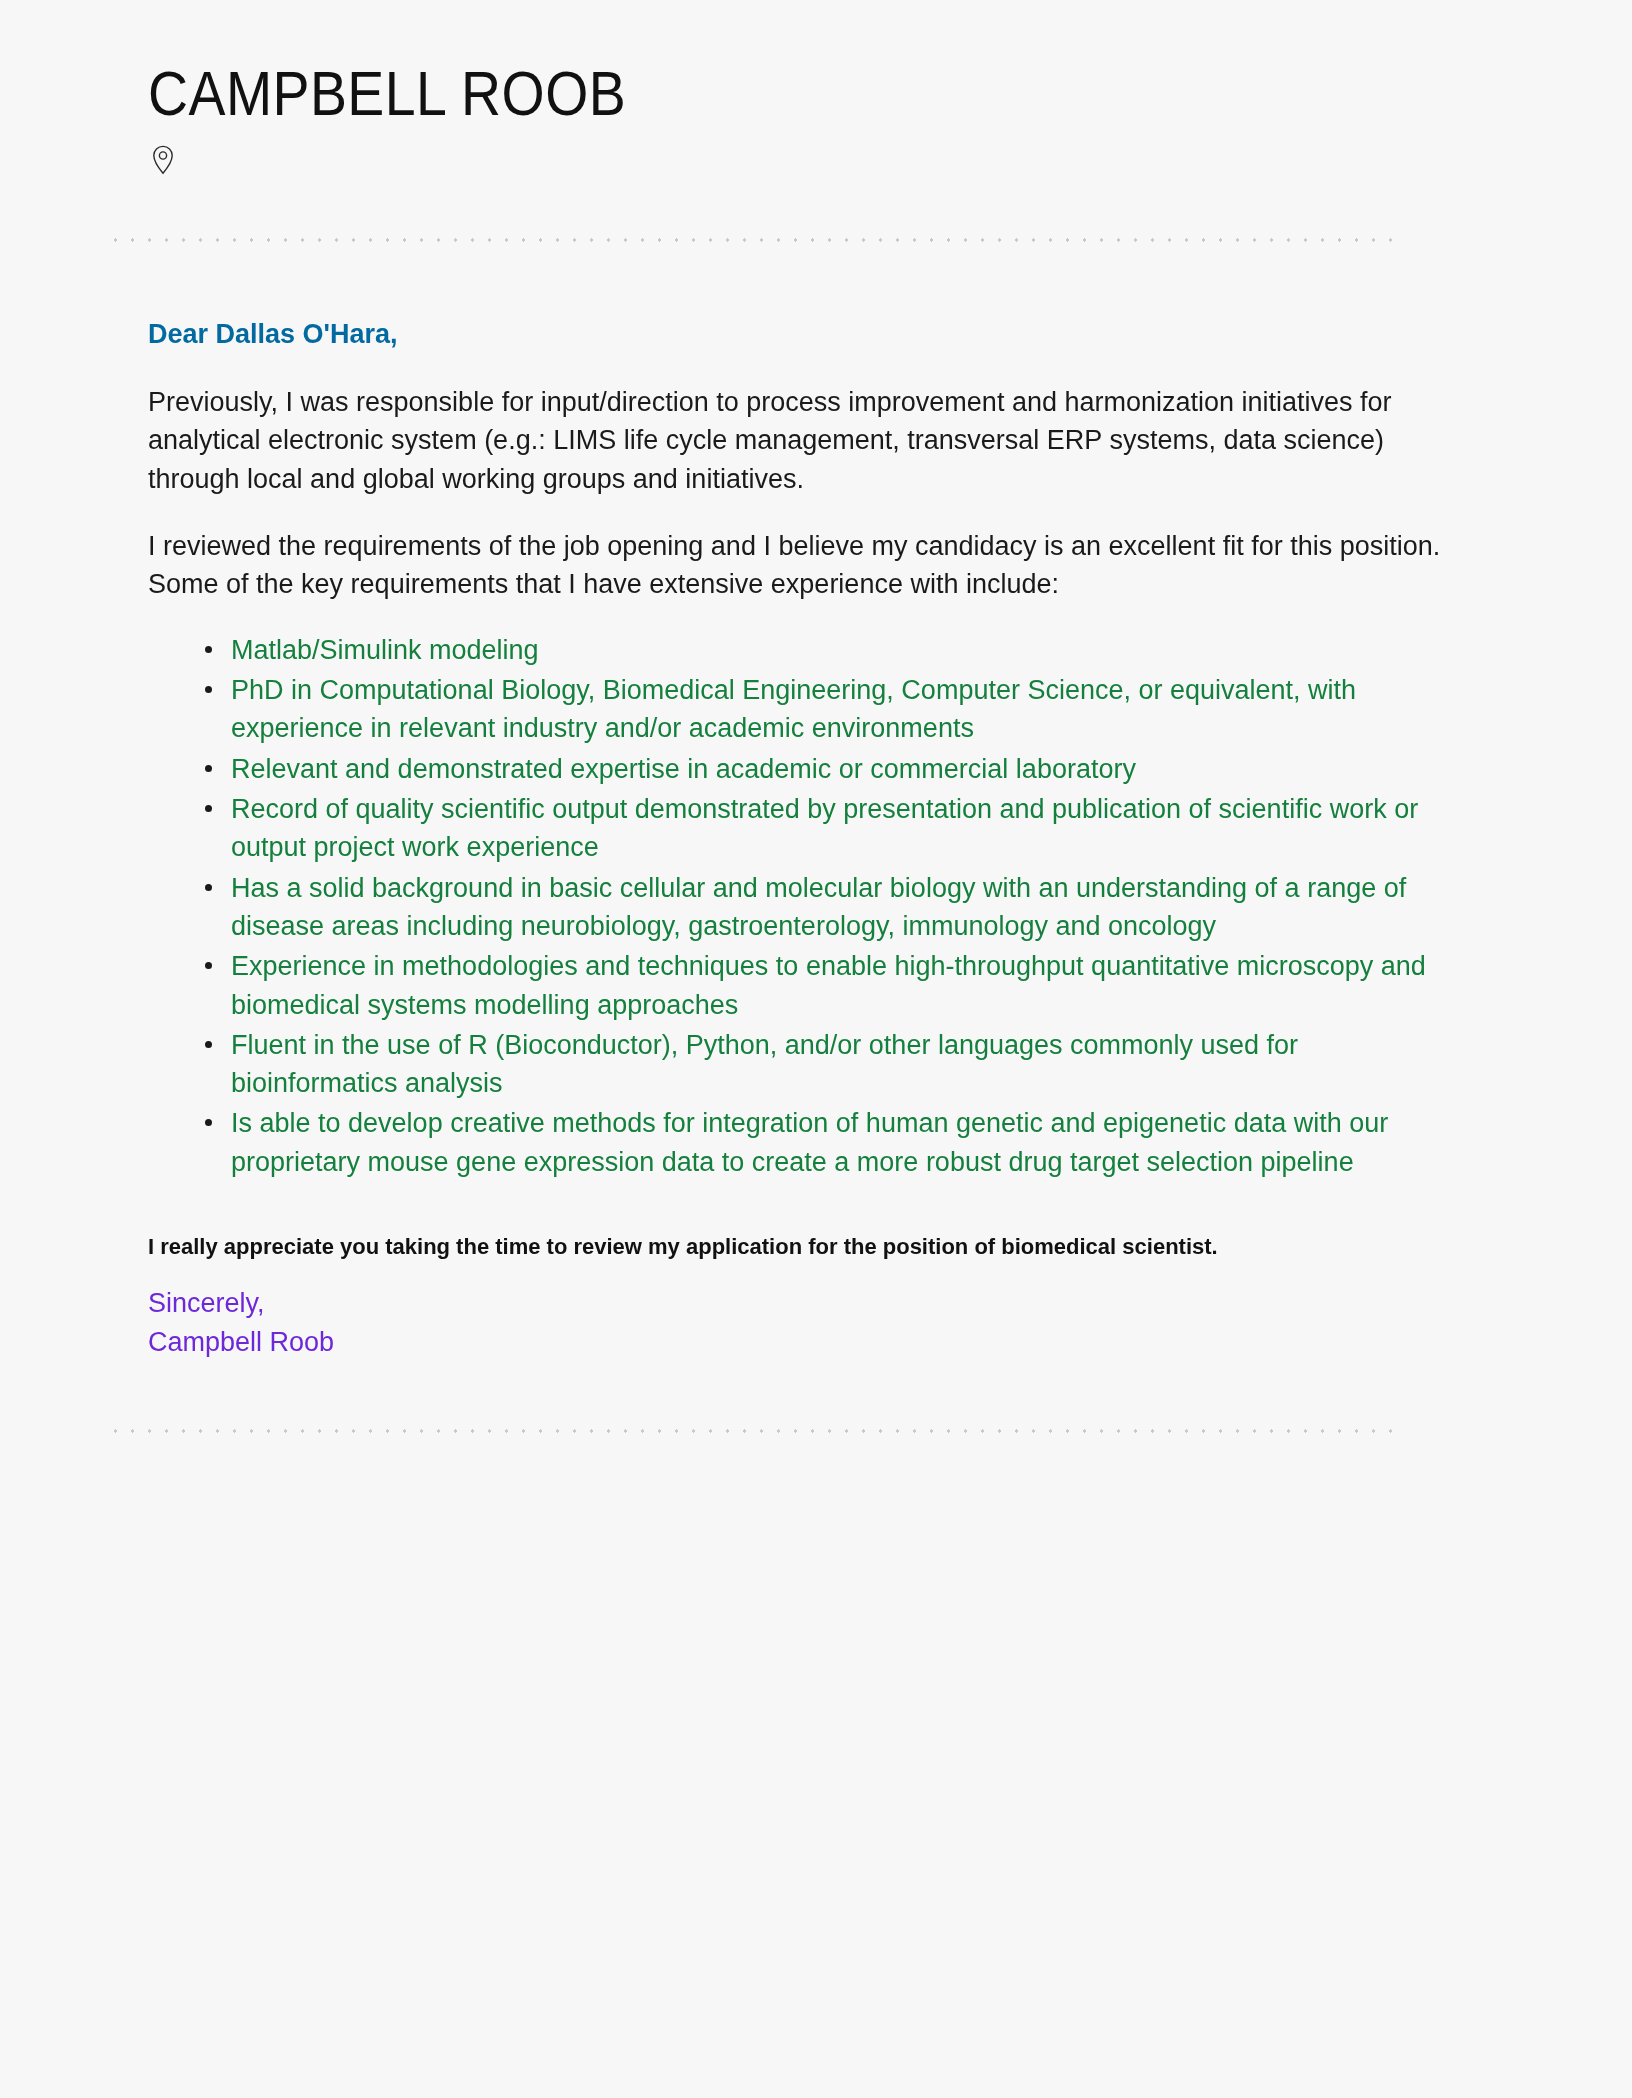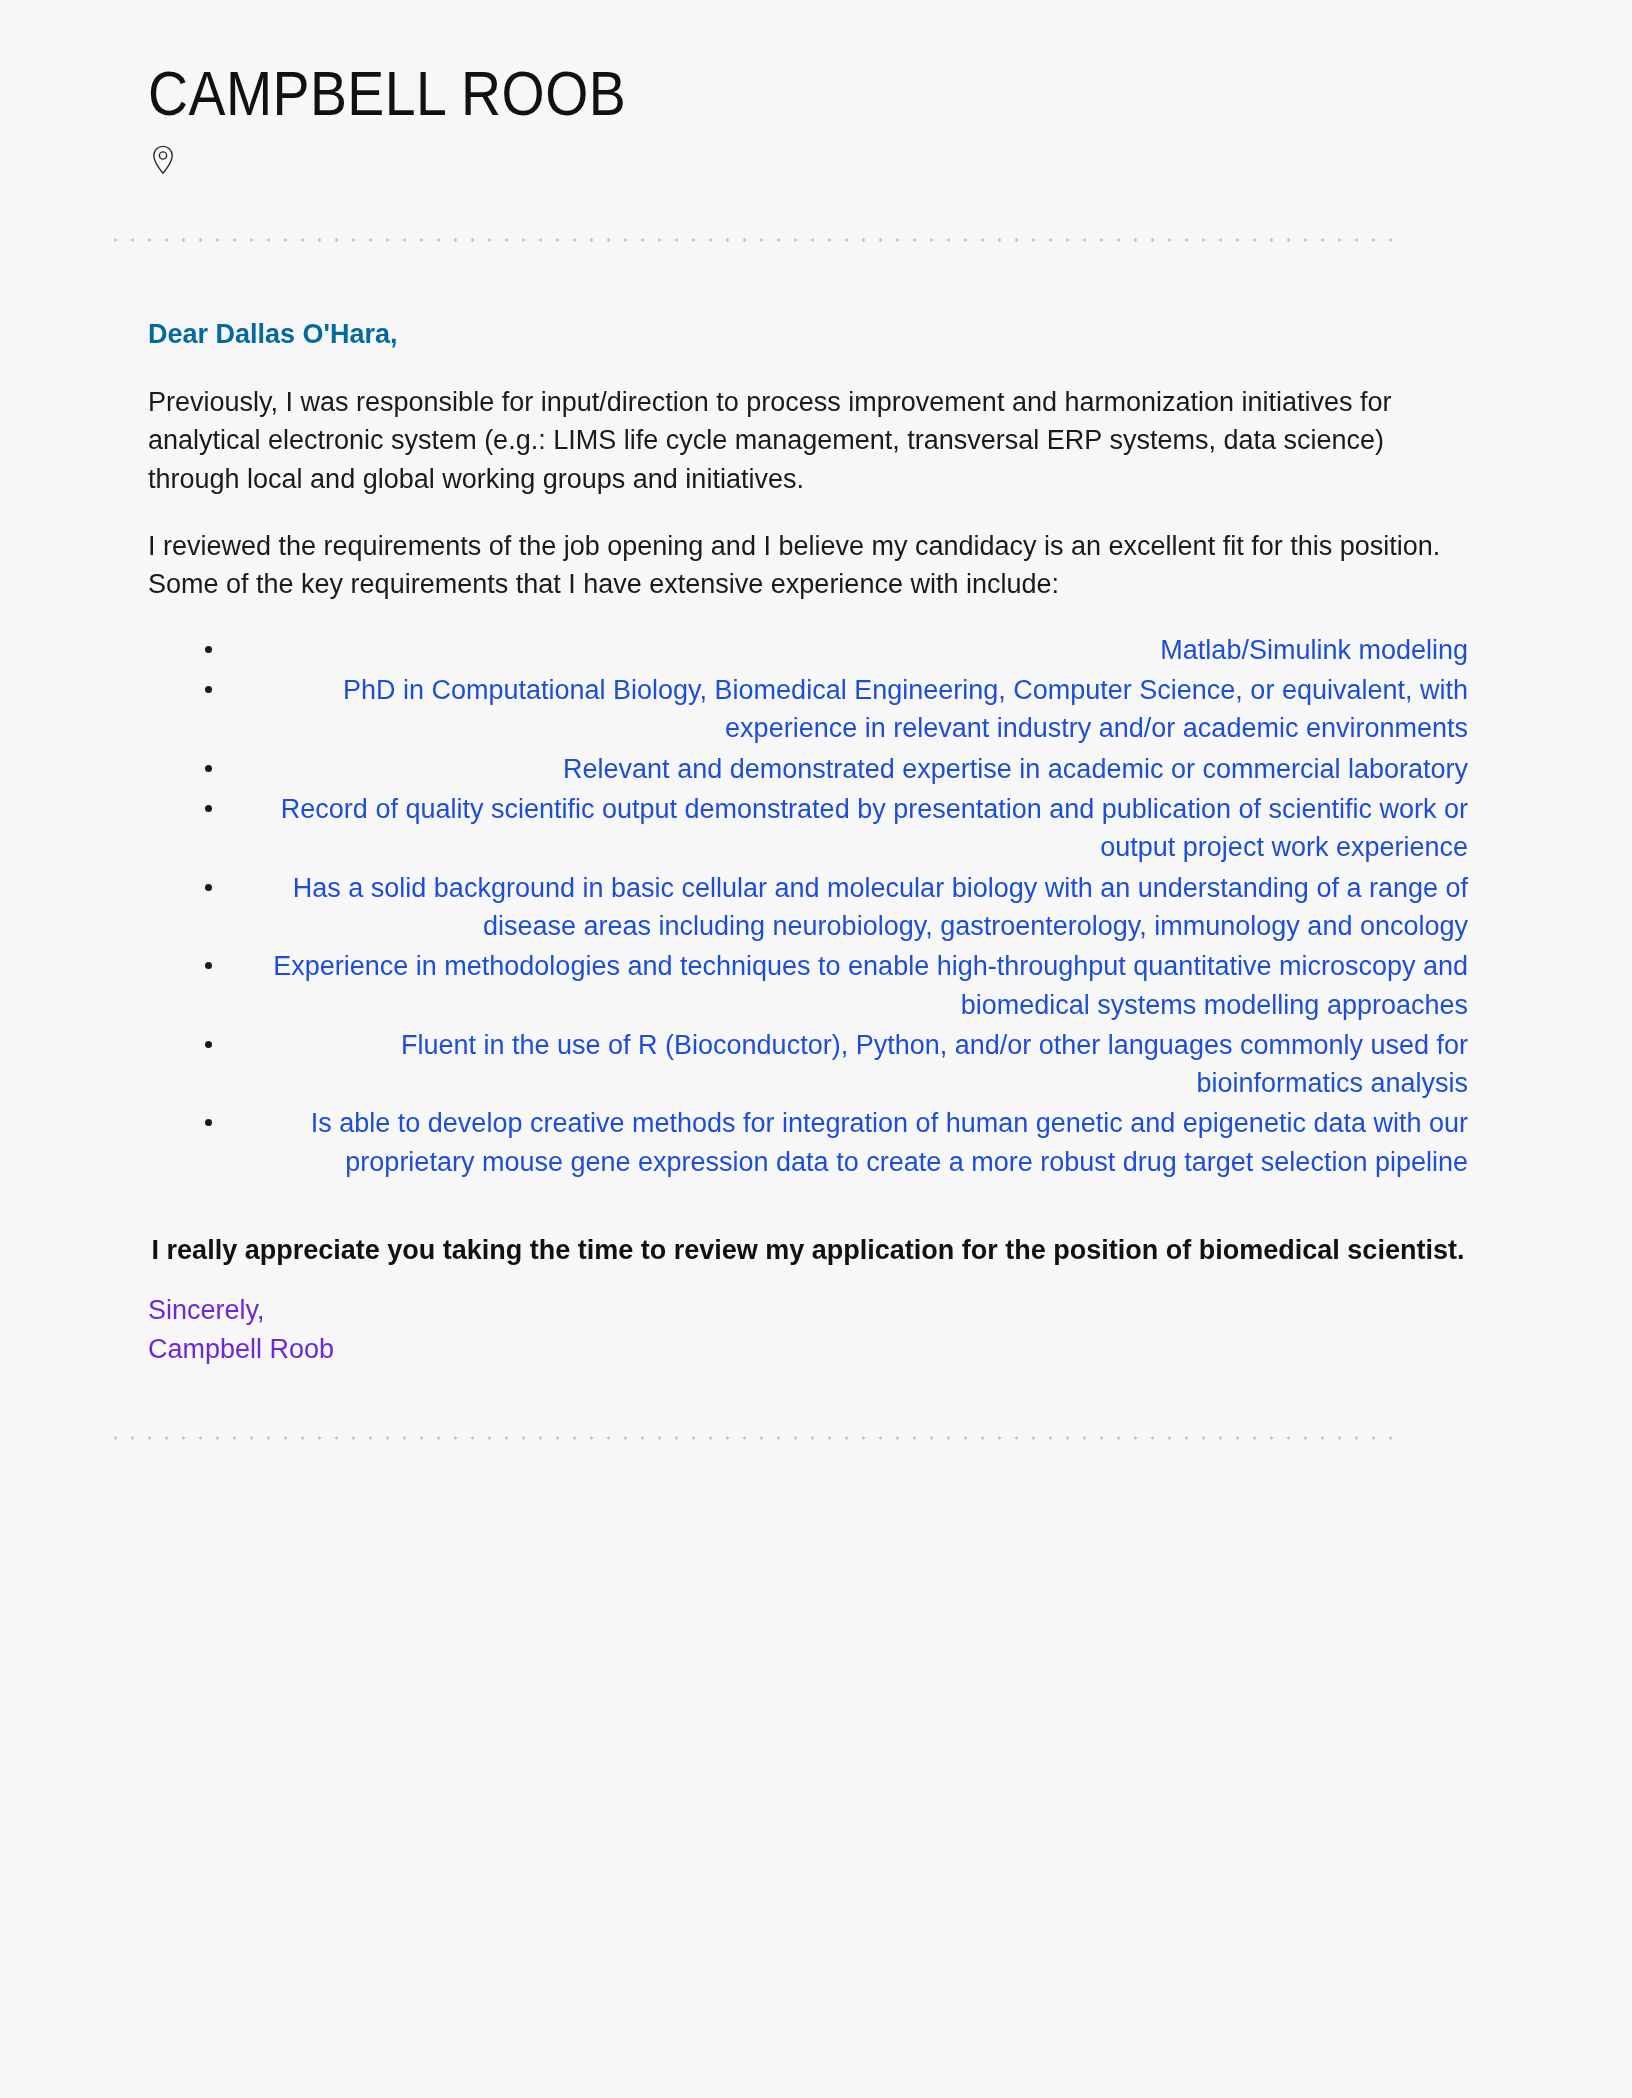--- a/index.html
+++ b/index.html
@@ -101,40 +101,38 @@
     margin: 27px 0 0 0;
     padding: 0 0 0 53px;
     list-style: none;
   }
   ul.req-list li {
     position: relative;
     font-size: 27px;
     line-height: 1.42;
     margin: 0 0 2px 0;
     padding-left: 30px;
-    color: #1d4ed8;
-    text-align: right;
+    color: #15803d;
   }
   ul.req-list li::before {
     content: "";
     position: absolute;
     left: 4px;
     top: 15px;
     width: 7px;
     height: 7px;
     border-radius: 50%;
     background: #1a1a1a;
   }
   .closing {
-    font-size: 27px;
+    font-size: 22px;
     font-weight: bold;
     line-height: 1.42;
     margin: 50px 0 0 0;
     color: #111111;
-    text-align: center;
   }
   .signoff {
     font-size: 27px;
     line-height: 1.42;
     margin: 22px 0 0 0;
     color: #6d28d9;
   }
   .signoff .sig-line { display: block; }
 
   .bottom-space { height: 68px; }

